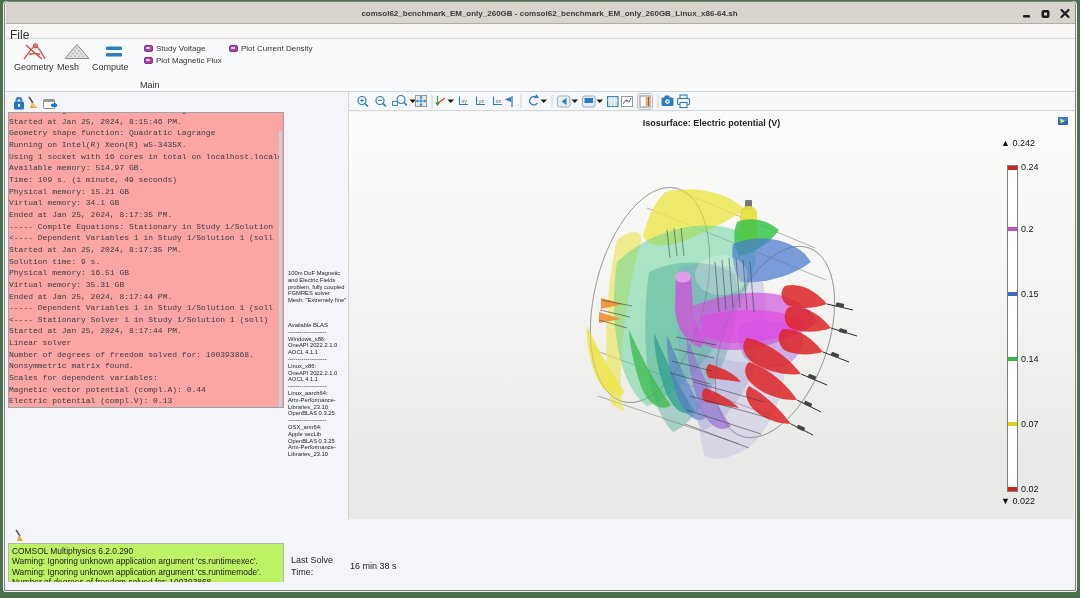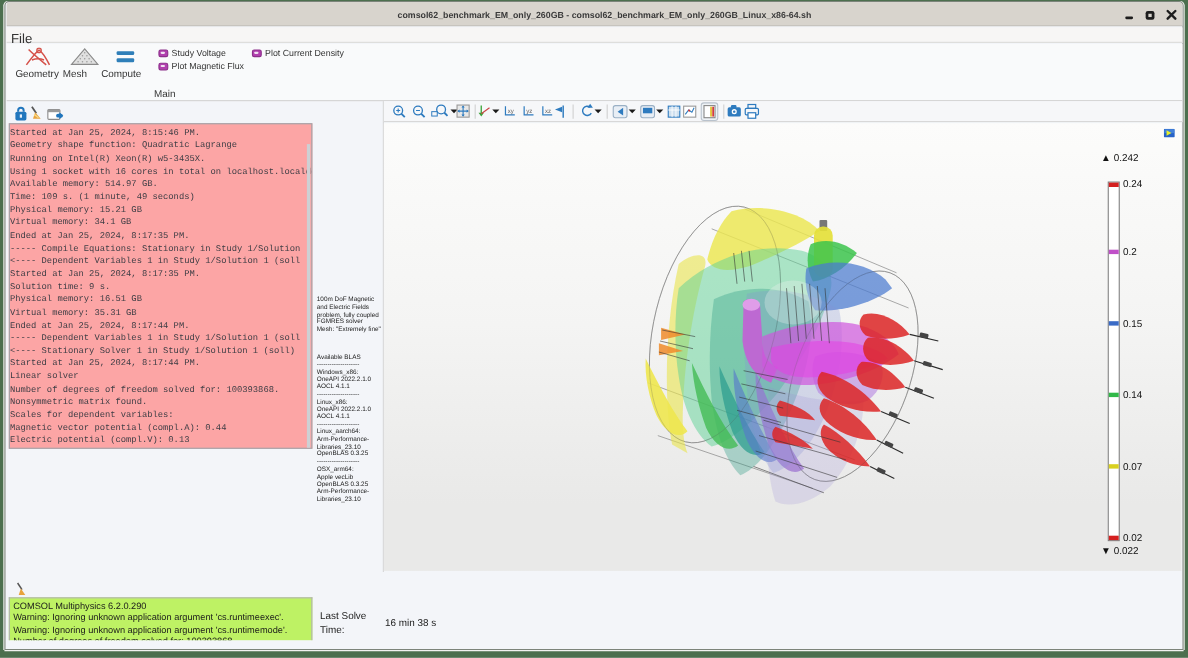--- a/index.html
+++ b/index.html
@@ -231,20 +231,21 @@
   <rect x="312.5" y="5.5" width="12" height="8.5" rx="1.5" fill="#2e7bbf"></rect>
   <rect x="315.5" y="3.5" width="5" height="3" rx="1" fill="#2e7bbf"></rect>
   <circle cx="318.5" cy="9.5" r="2.3" fill="#fff"></circle>
   <circle cx="318.5" cy="9.5" r="1.1" fill="#2e7bbf"></circle>
   <rect x="328.5" y="6.5" width="12" height="6" rx="1" fill="none" stroke="#2e7bbf" stroke-width="1.1"></rect>
   <rect x="331" y="3" width="7" height="3.5" fill="none" stroke="#2e7bbf" stroke-width="1.1"></rect>
   <rect x="331" y="10.5" width="7" height="5" fill="#fff" stroke="#2e7bbf" stroke-width="1.1"></rect>
 </svg>
 
 <div id="canvas">
+  <div id="ptitle">Isosurface: Electric potential (V)</div>
   <svg style="position:absolute;left:709px;top:5px" width="10" height="8" viewBox="0 0 10 8">
     <rect x="0" y="0" width="10" height="8" rx="1" fill="#2763c8"></rect>
     <rect x="0.5" y="0.5" width="9" height="3.5" fill="#4f8fe0" opacity="0.7"></rect>
     <path d="M2.5 1.5 L7 4 L2.5 6.5 Z" fill="#e8f02a"></path>
   </svg>
 
   <svg id="scene" style="position:absolute;left:0;top:0" width="724" height="407" viewBox="0 0 724 407">
     <g stroke="#787878" stroke-width="0.7" fill="none" opacity="0.8">
       <ellipse cx="301" cy="183" rx="55" ry="110" transform="rotate(14 301 183)"></ellipse>
       <ellipse cx="426" cy="230" rx="52" ry="100" transform="rotate(20 426 230)"></ellipse>

